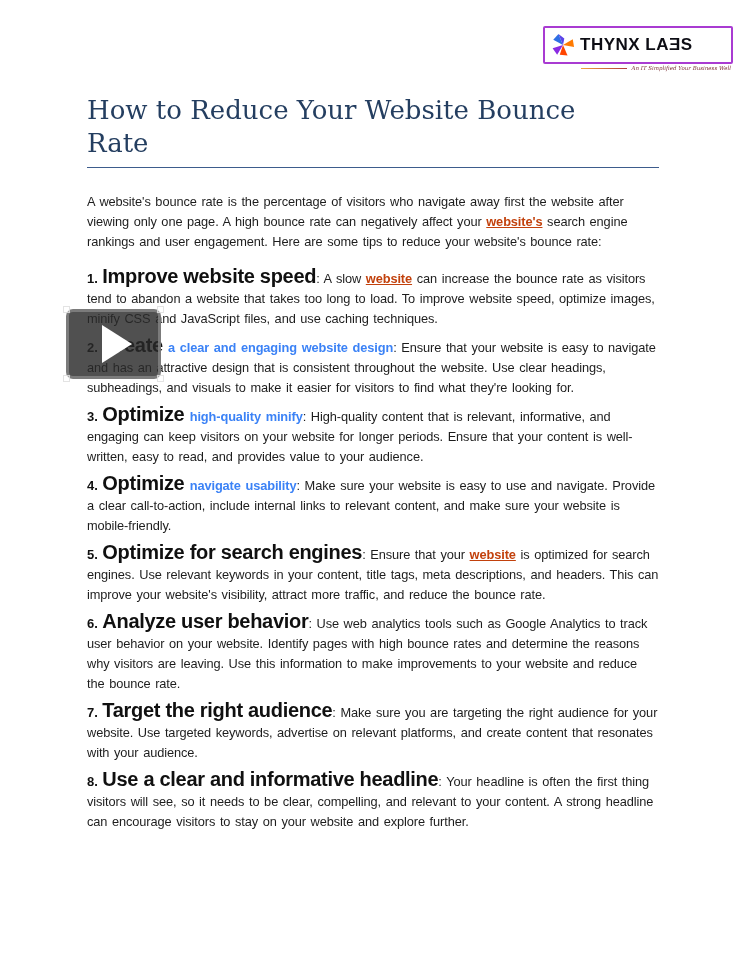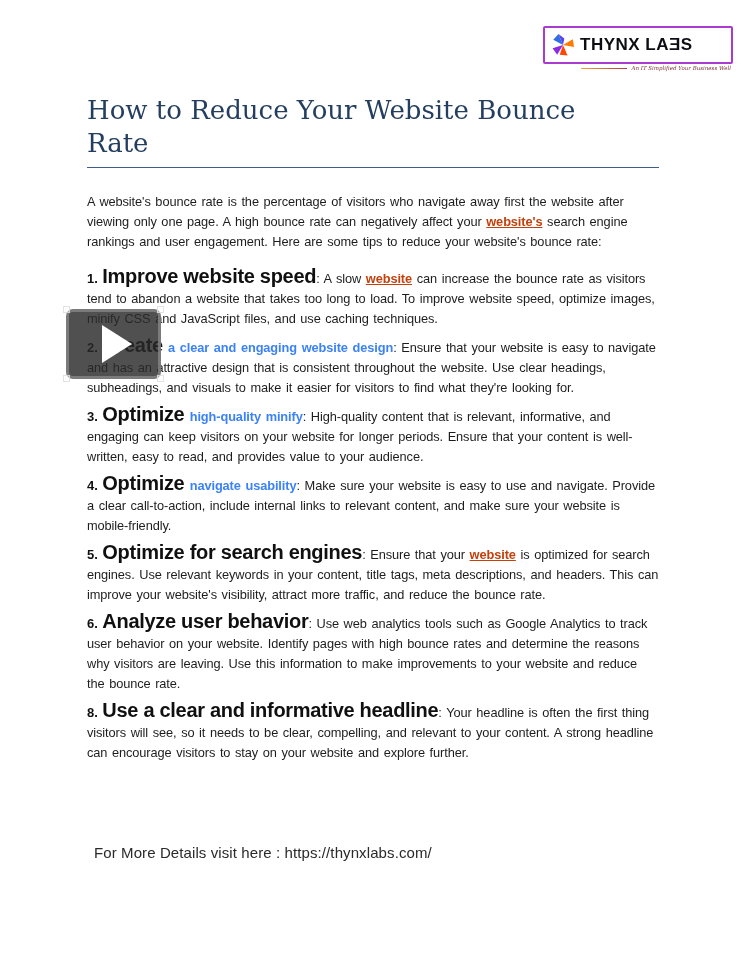--- a/index.html
+++ b/index.html
@@ -122,27 +122,27 @@
       <p class="para"><span class="sg-normal">A website's bounce rate is the percentage of visitors who navigate away first the website after viewing only one page. A high bounce rate can negatively affect your </span><a class="sg-link" href="#">website's</a><span class="sg-normal"> search engine rankings and user engagement. Here are some tips to reduce your website's bounce rate:</span></p>
     </div>
 
     <div class="items">
       <p class="para"><span class="sg-num">1. </span><span class="sg-big">Improve website speed</span><span class="sg-normal">: A slow </span><a class="sg-link" href="#">website</a><span class="sg-normal"> can increase the bounce rate as visitors tend to abandon a website that takes too long to load. To improve website speed, optimize images, minify CSS and JavaScript files, and use caching techniques.</span></p>
       <p class="para"><span class="sg-num">2. </span><span class="sg-big">Create </span><span class="sg-sb">a clear and engaging website design</span><span class="sg-normal">: Ensure that your website is easy to navigate and has an attractive design that is consistent throughout the website. Use clear headings, subheadings, and visuals to make it easier for visitors to find what they're looking for.</span></p>
       <p class="para"><span class="sg-num">3. </span><span class="sg-big">Optimize </span><span class="sg-sb">high-quality minify</span><span class="sg-normal">: High-quality content that is relevant, informative, and engaging can keep visitors on your website for longer periods. Ensure that your content is well-written, easy to read, and provides value to your audience.</span></p>
       <p class="para"><span class="sg-num">4. </span><span class="sg-big">Optimize </span><span class="sg-sb">navigate usability</span><span class="sg-normal">: Make sure your website is easy to use and navigate. Provide a clear call-to-action, include internal links to relevant content, and make sure your website is mobile-friendly.</span></p>
       <p class="para"><span class="sg-num">5. </span><span class="sg-big">Optimize for search engines</span><span class="sg-normal">: Ensure that your </span><a class="sg-link" href="#">website</a><span class="sg-normal"> is optimized for search engines. Use relevant keywords in your content, title tags, meta descriptions, and headers. This can improve your website's visibility, attract more traffic, and reduce the bounce rate.</span></p>
       <p class="para"><span class="sg-num">6. </span><span class="sg-big">Analyze user behavior</span><span class="sg-normal">: Use web analytics tools such as Google Analytics to track user behavior on your website. Identify pages with high bounce rates and determine the reasons why visitors are leaving. Use this information to make improvements to your website and reduce the bounce rate.</span></p>
+      <p class="para"><span class="sg-num">7. </span><span class="sg-big">Target the right audience</span><span class="sg-normal">: Make sure you are targeting the right audience for your website. Use targeted keywords, advertise on relevant platforms, and create content that resonates with your audience.</span></p>
       <p class="para"><span class="sg-num">8. </span><span class="sg-big">Use a clear and informative headline</span><span class="sg-normal">: Your headline is often the first thing visitors will see, so it needs to be clear, compelling, and relevant to your content. A strong headline can encourage visitors to stay on your website and explore further.</span></p>
     </div>
   </div>
 
   <div class="play-overlay">
     <span class="corner-tick ct-tl"></span>
     <span class="corner-tick ct-tr"></span>
     <span class="corner-tick ct-bl"></span>
     <span class="corner-tick ct-br"></span>
     <span class="play-triangle"></span>
   </div>
 
-  <div class="footer">For More Details visit here : https://thynxlabs.com/</div>
 
 </div>
 
 </body></html>

